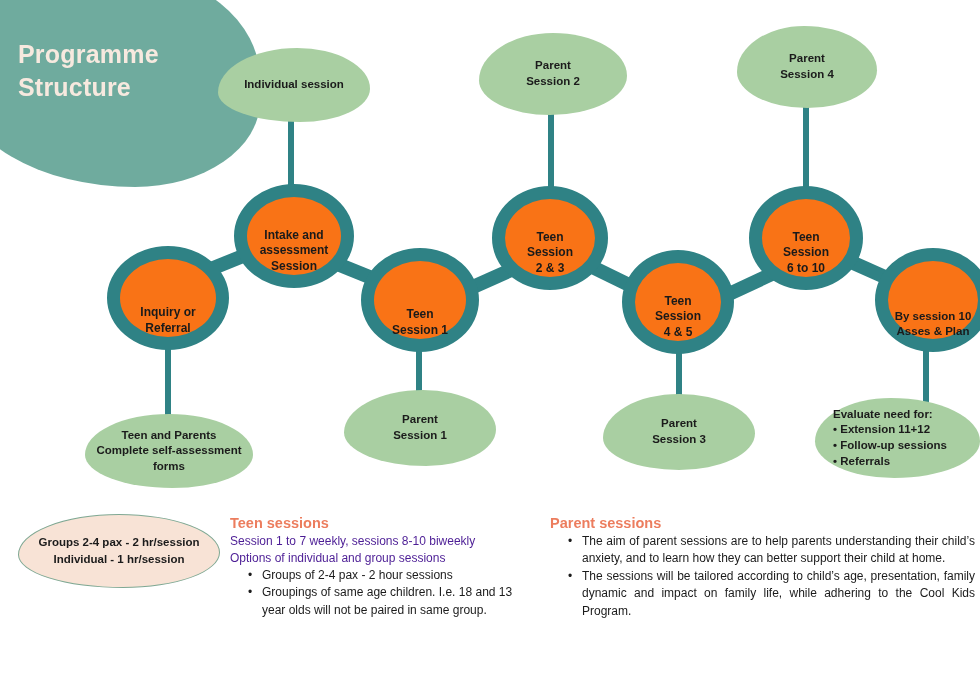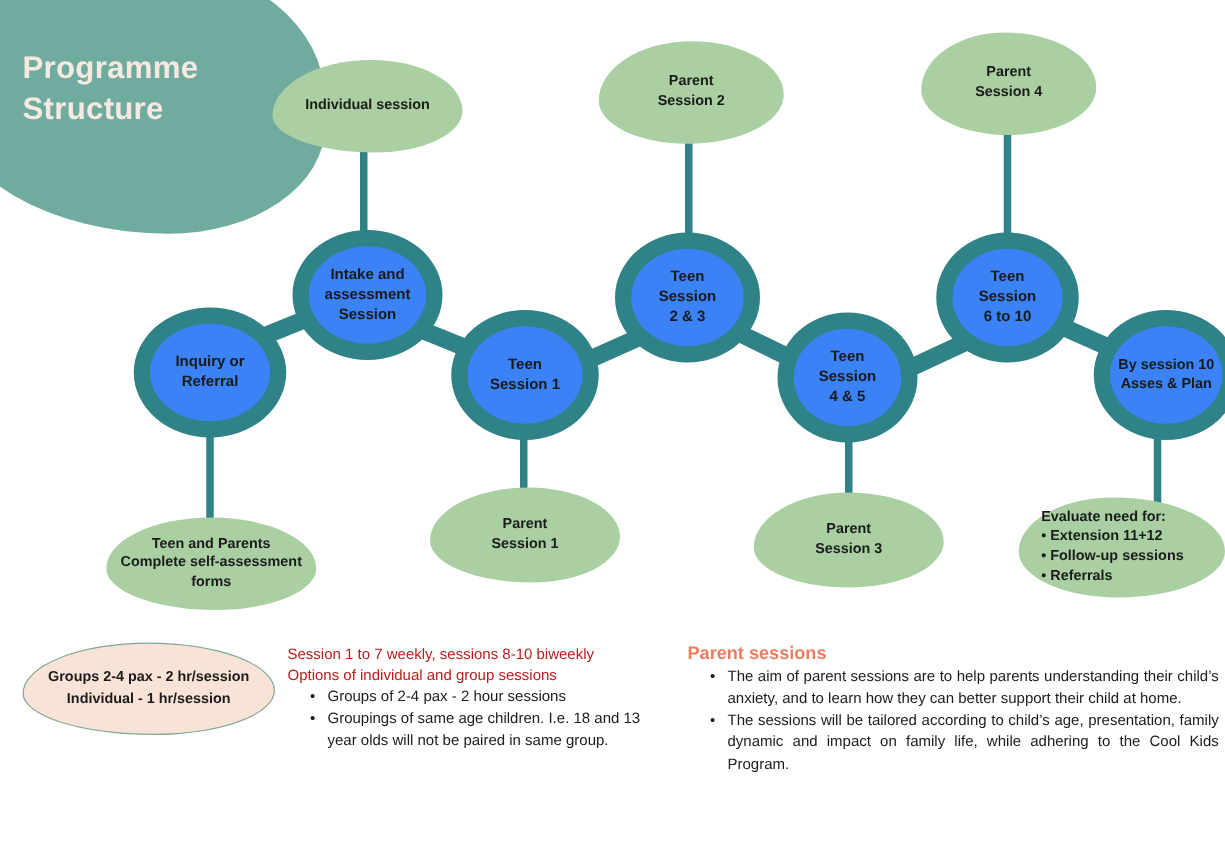--- a/index.html
+++ b/index.html
@@ -24,24 +24,24 @@
     color:#F7E9DF;font-weight:bold;font-size:25px;line-height:1.3;
     z-index:5;letter-spacing:.2px;
   }
 
   
   .stem{position:absolute;background:#2F8285;width:6px;z-index:2;border-radius:1px;}
 
   
   .node{
     position:absolute;border-radius:50%;
-    background:#3b82f6;
+    background:#f97316;
     border:13px solid #2F8285;
     box-sizing:border-box;
-    display:flex;align-items:center;justify-content:center;
+    display:flex;align-items:flex-end;justify-content:center;
     text-align:center;
     z-index:4;
   }
   .node span{
     display:block;color:#1a1a1a;font-size:12px;font-weight:bold;
     line-height:1.32;padding:0 4px;white-space:pre-line;
   }
   .node.small span{font-size:11.5px;}
 
   
@@ -72,21 +72,21 @@
   .peach-blob span{
     color:#1b1b1b;font-size:11.5px;font-weight:bold;line-height:1.45;
     text-align:center;white-space:pre-line;
   }
 
   
   .col{position:absolute;z-index:5;}
   .col-heading{
     color:#EC7D5E;font-size:14.5px;font-weight:bold;margin:0 0 2px 0;
   }
-  .col p{margin:0;color:#b91c1c;font-size:12px;line-height:1.42;}
+  .col p{margin:0;color:#4c1d95;font-size:12px;line-height:1.42;}
   .col ul{margin:0;padding:0 0 0 18px;list-style:none;}
   .col ul li{
     position:relative;color:#1b1b1b;font-size:12px;line-height:1.45;
     padding-left:14px;margin:0;
   }
   .col ul li::before{
     content:"\2022";position:absolute;left:0;top:0;color:#1b1b1b;font-size:12px;
   }
   #parent-col ul li{text-align:justify;}
   #parent-col ul li{margin-bottom:0px;}
@@ -191,20 +191,21 @@
 • Follow-up sessions
 • Referrals</span>
   </div>
 
   <div class="peach-blob">
     <span>Groups 2-4 pax - 2 hr/session
 Individual - 1 hr/session</span>
   </div>
 
   <div class="col" id="teen-col" style="left:230px;top:515px;width:290px;">
+    <div class="col-heading">Teen sessions</div>
     <p>Session 1 to 7 weekly, sessions 8-10 biweekly</p>
     <p>Options of individual and group sessions</p>
     <ul>
       <li>Groups of 2-4 pax - 2 hour sessions</li>
       <li>Groupings of same age children. I.e. 18 and 13 year olds will not be paired  in same group.</li>
     </ul>
   </div>
 
   <div class="col" id="parent-col" style="left:550px;top:515px;width:425px;">
     <div class="col-heading">Parent sessions</div>

